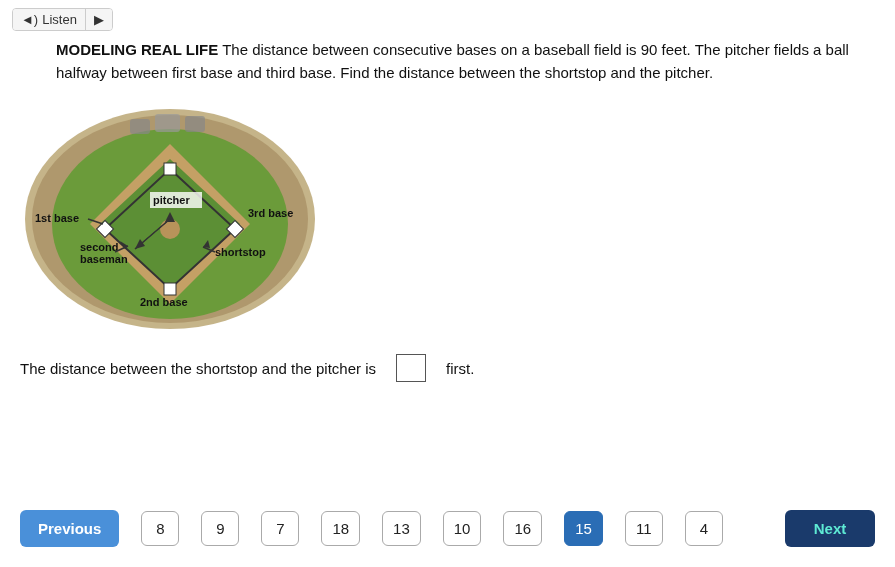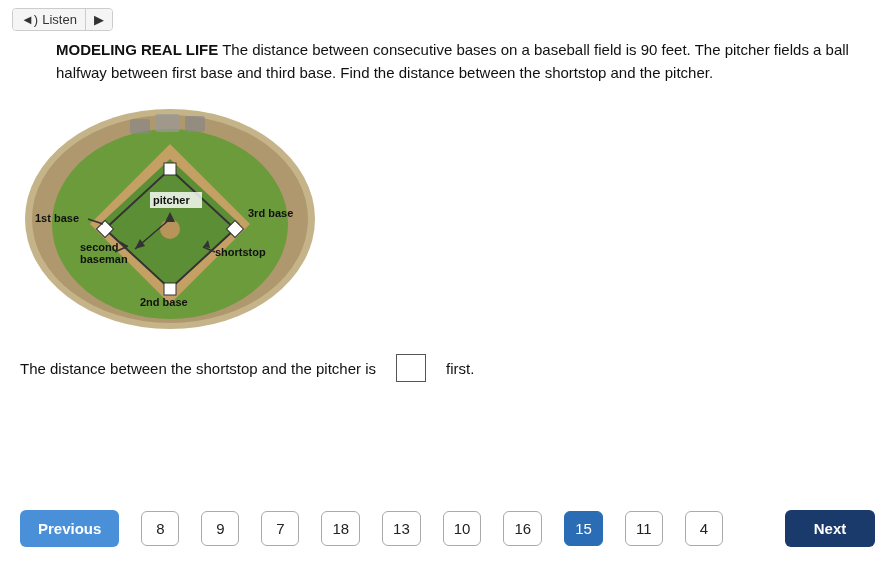--- a/index.html
+++ b/index.html
@@ -125,21 +125,21 @@
       font-size: 15px;
       cursor: pointer;
     }
     .num-btn.active {
       background: #2a6db5;
       color: #fff;
       border-color: #2a6db5;
     }
     .next-btn {
       background: #1a3a6b;
-      color: #ffffff;
+      color: #5eead4;
       min-width: 90px;
       margin-left: auto;
     }
 
     
     .field-svg {
       width: 300px;
       height: 230px;
     }
   </style>

